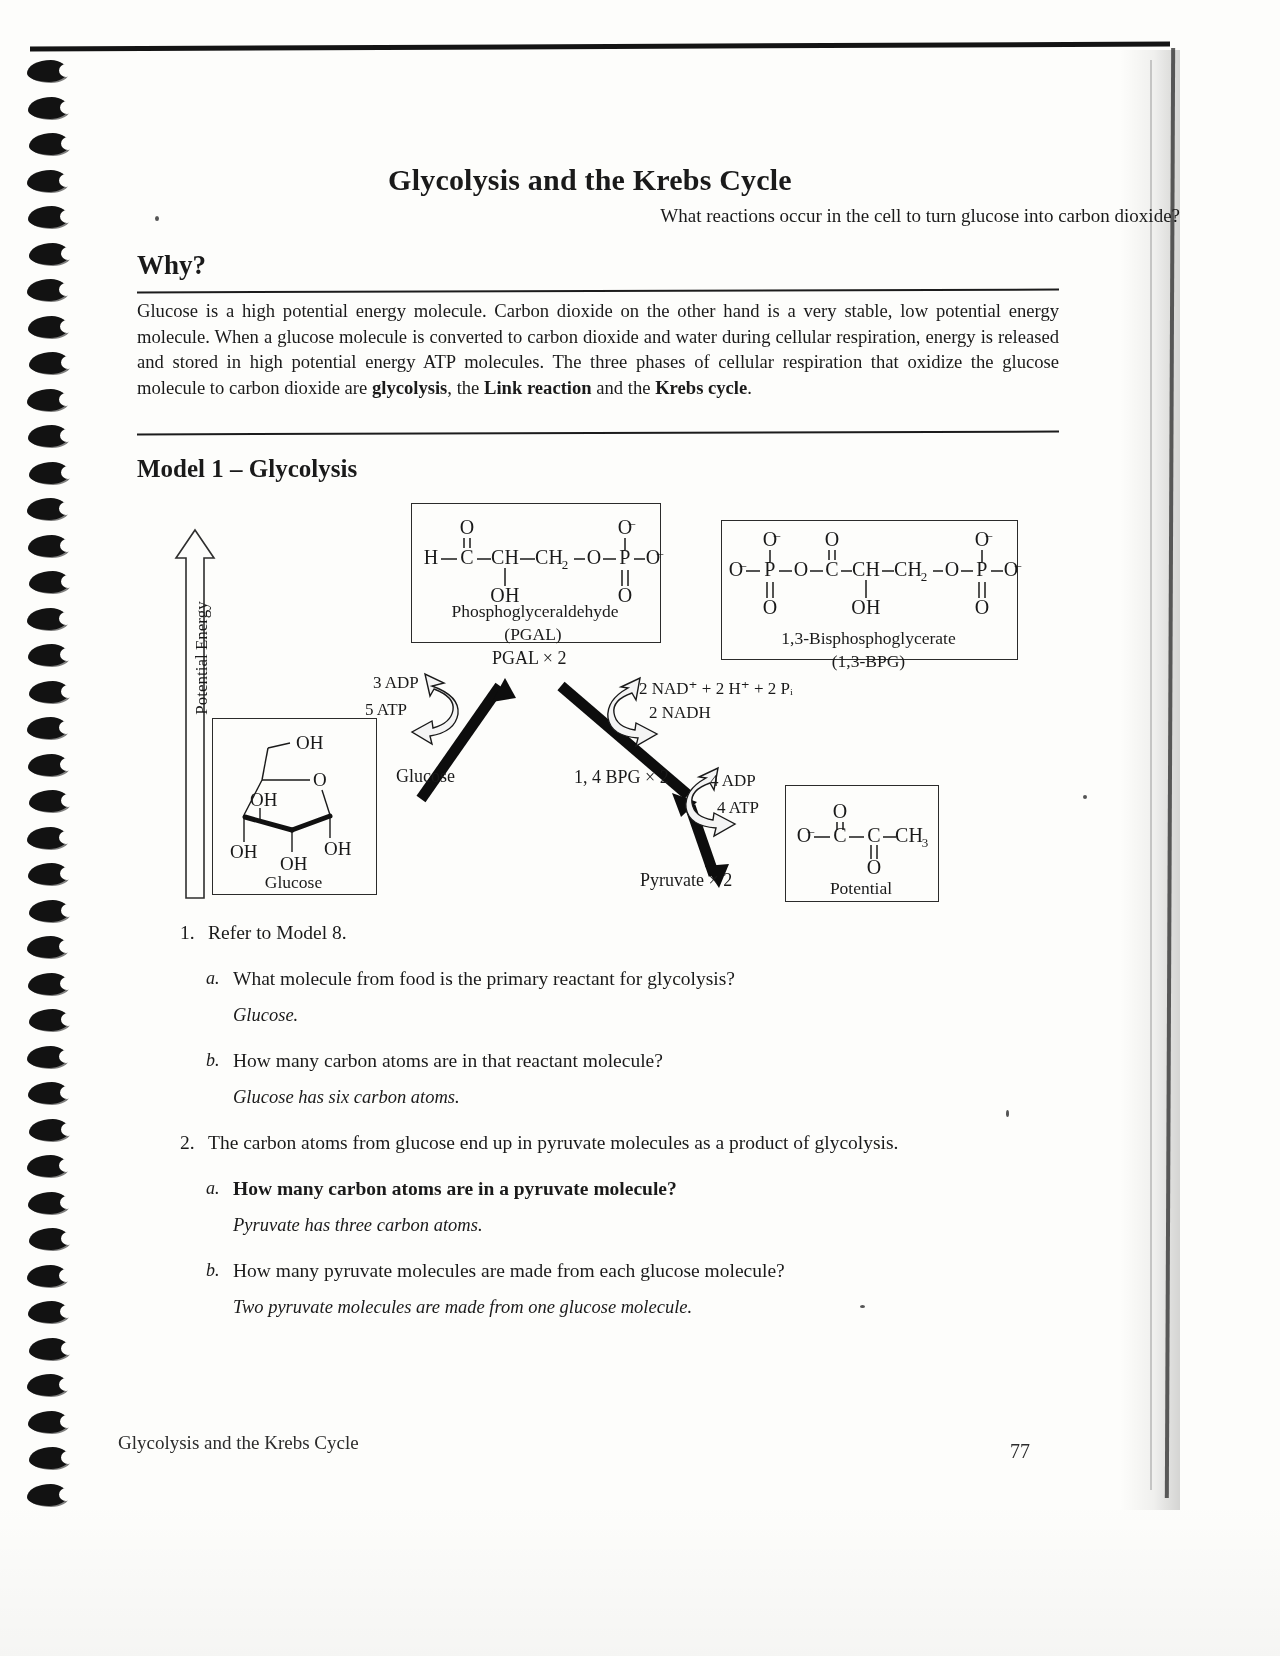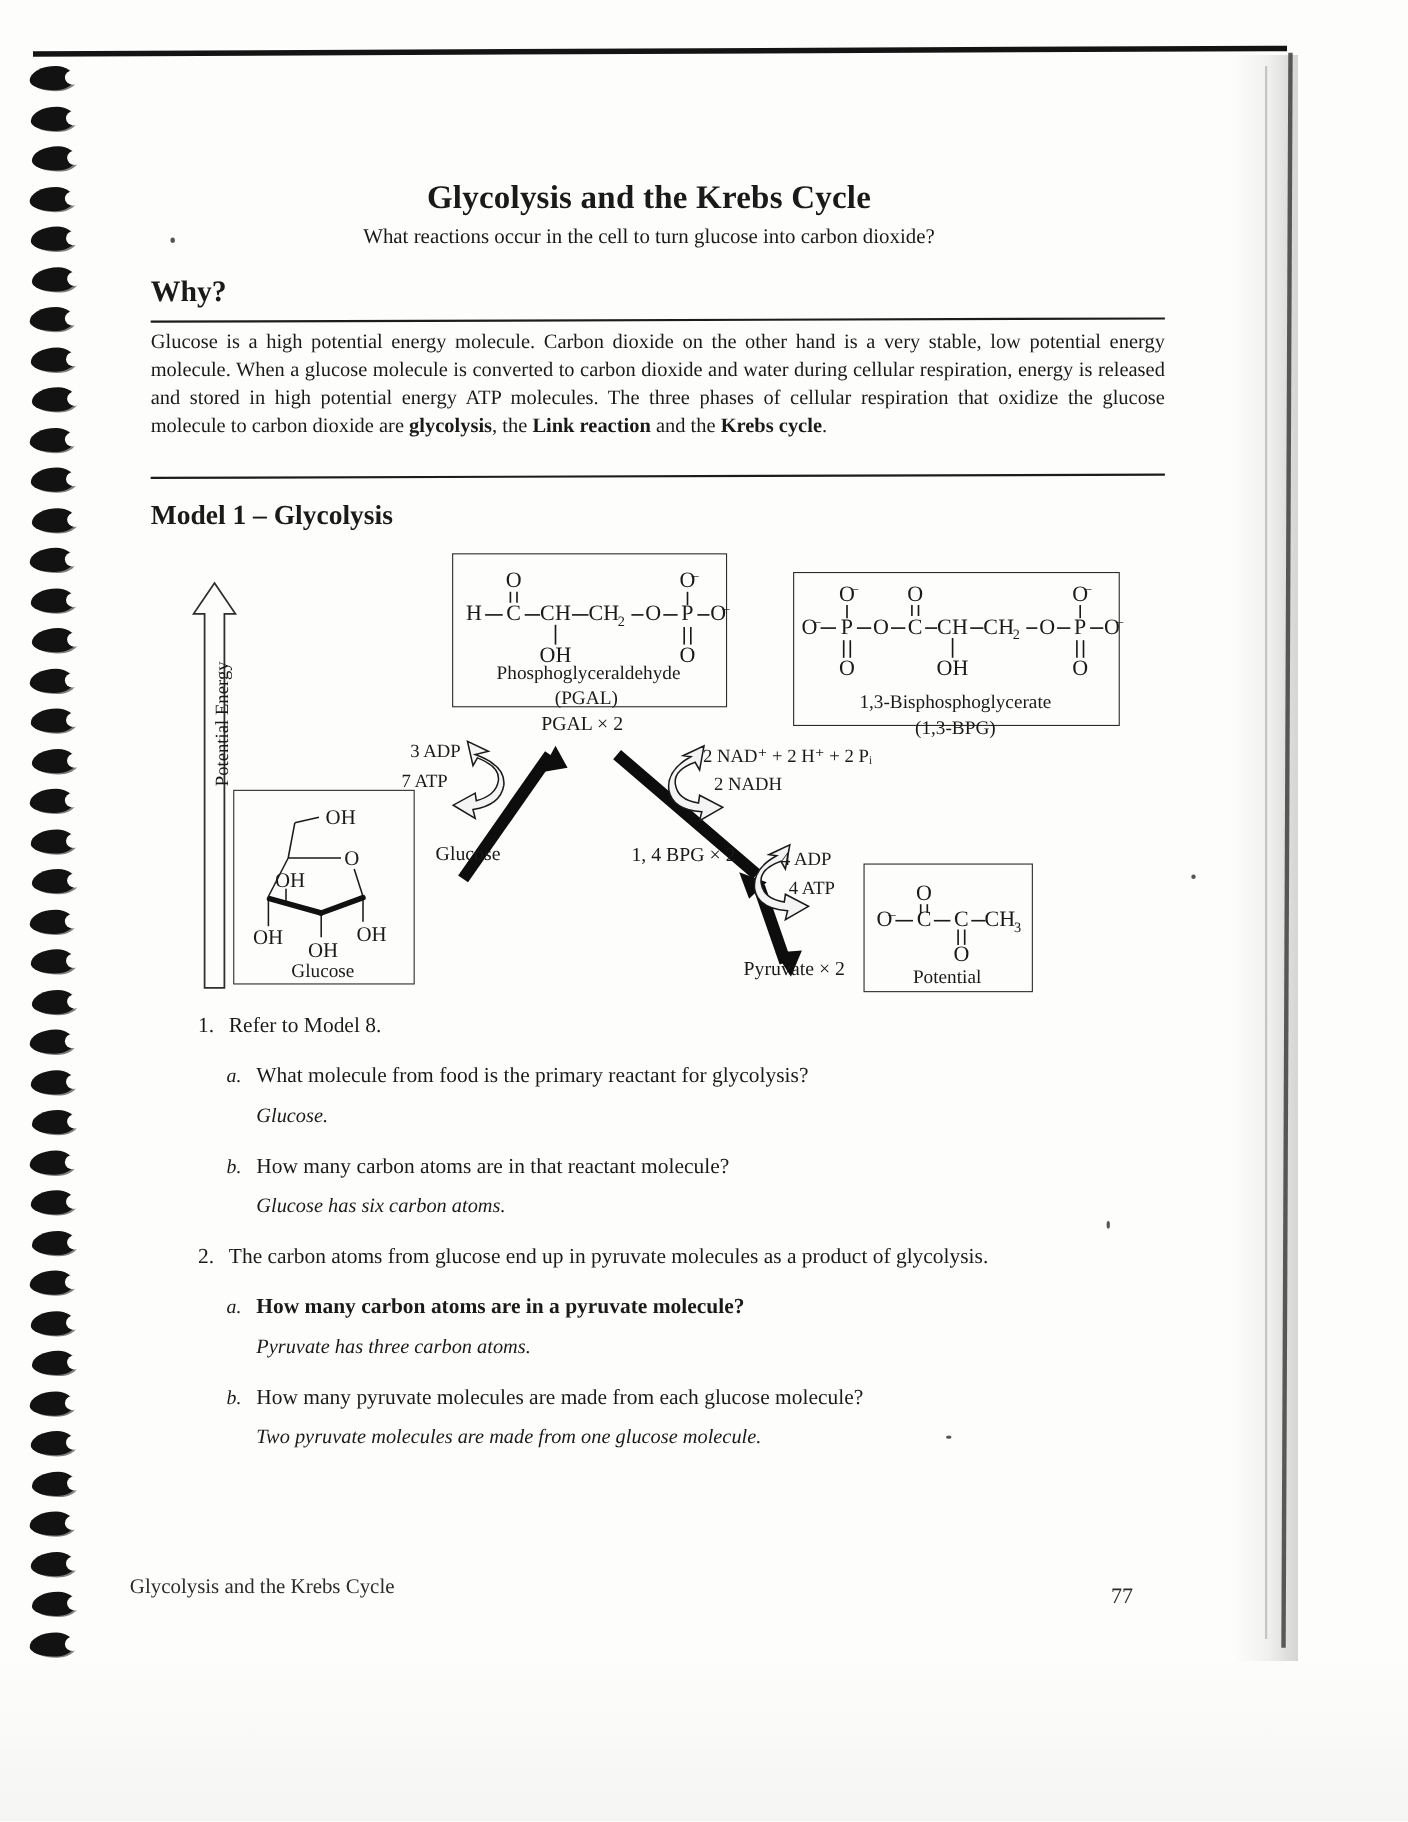--- a/index.html
+++ b/index.html
@@ -24,21 +24,21 @@
   .coil{position:absolute;left:8px;width:40px;height:22px;background:#121212;
         border-radius:60% 40% 45% 55%/60% 55% 45% 40%;
         box-shadow:2px 1px 0 rgba(0,0,0,.5);}
   .coil::after{content:"";position:absolute;right:-6px;top:4px;width:14px;height:13px;
         background:#fdfdfb;border-radius:50%;}
 
   
   #content{position:absolute;left:0;top:0;width:1280px;height:1656px;}
   .title{position:absolute;left:0;top:163px;width:1180px;text-align:center;
          font-size:30px;font-weight:bold;letter-spacing:.2px;}
-  .subtitle{position:absolute;left:0;top:205px;width:1180px;text-align:center;font-size:19px;}
+  .subtitle{position:absolute;left:0;top:205px;width:1180px;text-align:right;font-size:19px;}
   .speck{position:absolute;background:#555;border-radius:50%;}
 
   .why{position:absolute;left:137px;top:250px;font-size:27px;font-weight:bold;}
   .rule{position:absolute;background:#1c1c1c;height:2px;transform:rotate(-0.18deg);}
   .para{position:absolute;left:137px;top:298px;width:922px;font-size:18.6px;
         line-height:25.5px;text-align:justify;}
   .para b{font-weight:bold;}
 
   .model1{position:absolute;left:137px;top:455px;font-size:25px;font-weight:bold;}
 
@@ -308,24 +308,24 @@
         <path d="M628 688 q-22 12 -20 30 q3 18 30 20 l-2 8 l21 -12 l-21 -11 l-1 7 q-19 -3 -21 -17 q-2 -13 18 -20 l4 7 l4 -22 l-19 9 Z"></path>
       </g>
       <g fill="#f4f4f4" stroke="#1a1a1a" stroke-width="1.4">
         <path d="M706 778 q-22 12 -20 30 q3 18 30 20 l-2 8 l21 -12 l-21 -11 l-1 7 q-19 -3 -21 -17 q-2 -13 18 -20 l4 7 l4 -22 l-19 9 Z"></path>
       </g>
     </svg>
 
     <div class="lbl" style="left:492px;top:648px;font-size:18px;">PGAL × 2</div>
     <div class="lbl" style="left:396px;top:766px;font-size:18px;">Glucose</div>
     <div class="lbl" style="left:574px;top:767px;font-size:18px;">1, 4 BPG × 2</div>
-    <div class="lbl" style="left:676px;top:870px;font-size:18px;">Pyruvate × 2</div>
+    <div class="lbl" style="left:640px;top:870px;font-size:18px;">Pyruvate × 2</div>
 
     <div class="lbl" style="left:373px;top:673px;">3 ADP</div>
-    <div class="lbl" style="left:365px;top:700px;">7 ATP</div>
+    <div class="lbl" style="left:365px;top:700px;">5 ATP</div>
     <div class="lbl" style="left:639px;top:678px;">2 NAD⁺ + 2 H⁺ + 2 Pᵢ</div>
     <div class="lbl" style="left:649px;top:703px;">2 NADH</div>
     <div class="lbl" style="left:710px;top:771px;">4 ADP</div>
     <div class="lbl" style="left:717px;top:798px;">4 ATP</div>
   </div>
 
   <div id="questions">
       <div class="qnum" style="left: 180px; top: 922px;">1.</div>
       <div class="qtext" style="left: 208px; top: 922px; width: 800px;">Refer to Model 8.</div>
       <div class="qlet" style="left: 206px; top: 968px;">a.</div>

